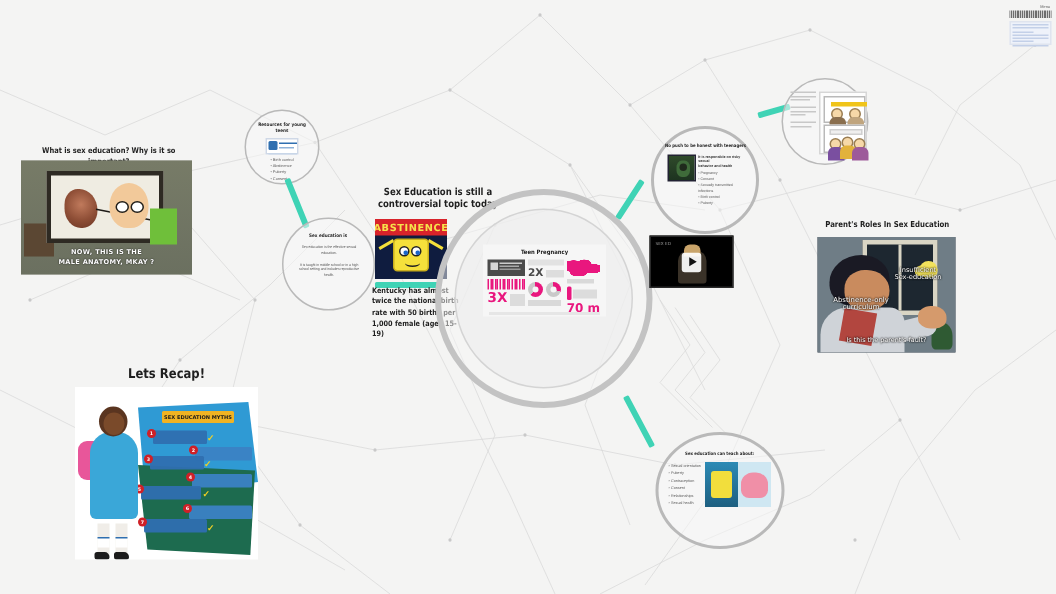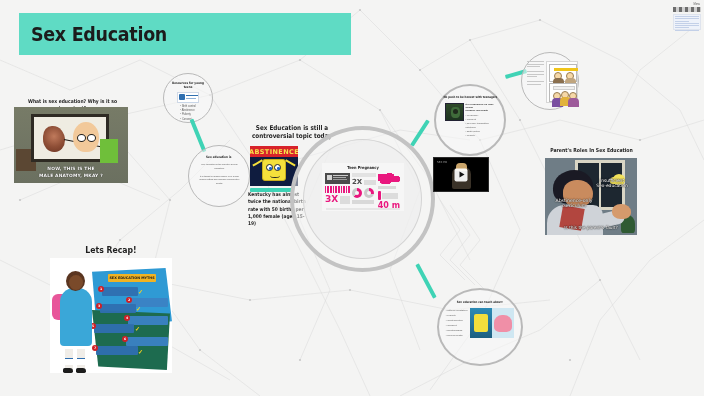--- a/index.html
+++ b/index.html
@@ -429,23 +429,20 @@
         <circle cx="450" cy="310" r="1.1"></circle>
       <circle cx="120" cy="240" r="1.1"></circle>
         <circle cx="690" cy="30" r="1.1"></circle>
       <circle cx="20" cy="200" r="1.1"></circle>
         <circle cx="300" cy="360" r="1.1"></circle>
       <circle cx="570" cy="360" r="1.1"></circle>
         <circle cx="200" cy="350" r="1.1"></circle>
     </g>
   </svg>
 
-  <div id="title-banner">
-    <span class="title-text">Sex Education</span>
-  </div>
 
   <div id="menu-thumb">
     <div id="menu-label">Menu</div>
     <div id="menu-bars"></div>
     <div id="menu-body">
       <div class="menu-line"></div>
         <div class="menu-line"></div>
       <div class="menu-line short"></div>
         <div class="menu-line"></div>
       <div class="menu-line"></div>
@@ -583,21 +580,21 @@
         <div style="width:22px;height:4px;background:#d9d9d9;"></div>
       </div>
 
       <div class="ti-col" style="width:24px;">
         <div id="ti-map"></div>
         <div style="width:18px;height:3px;background:#d9d9d9;"></div>
         <div style="display:flex;gap:1.5px;align-items:center;">
           <span style="width:3px;height:9px;background:#e9177e;display:inline-block;border-radius:1px;"></span>
           <span style="width:16px;height:6px;background:#dcdcdc;display:inline-block;"></span>
         </div>
-        <div class="ti-bignum" style="font-size:8px;color:#e9177e;">40 m</div>
+        <div class="ti-bignum" style="font-size:8px;color:#e9177e;">70 m</div>
       </div>
     </div>
     <div style="position:absolute;left:4px;bottom:1.5px;width:74px;height:1.2px;background:#e6e6e6;"></div>
   </div>
 
   <div class="teal-link" style="left:418px; top:118px; width:4px; height:30px; transform:rotate(33deg);"></div>
   <div class="teal-link" style="left:424px; top:262px; width:4px; height:38px; transform:rotate(-28deg);"></div>
   <div class="teal-link" style="left:505px; top:72px; width:22px; height:4px; transform:rotate(-16deg);"></div>
 
   <div class="circle-node" style="left:434px; top:84px; width:72px; height:72px; border-width:2px;">

